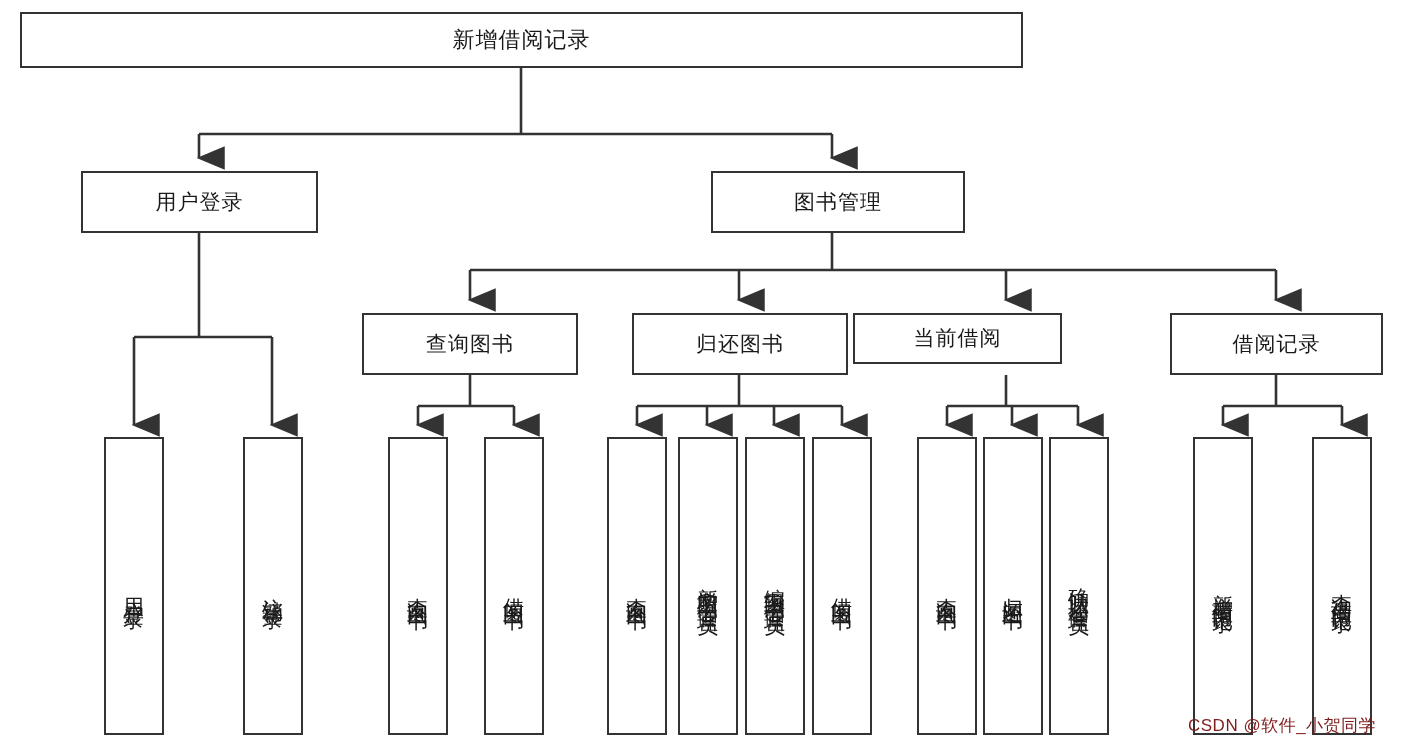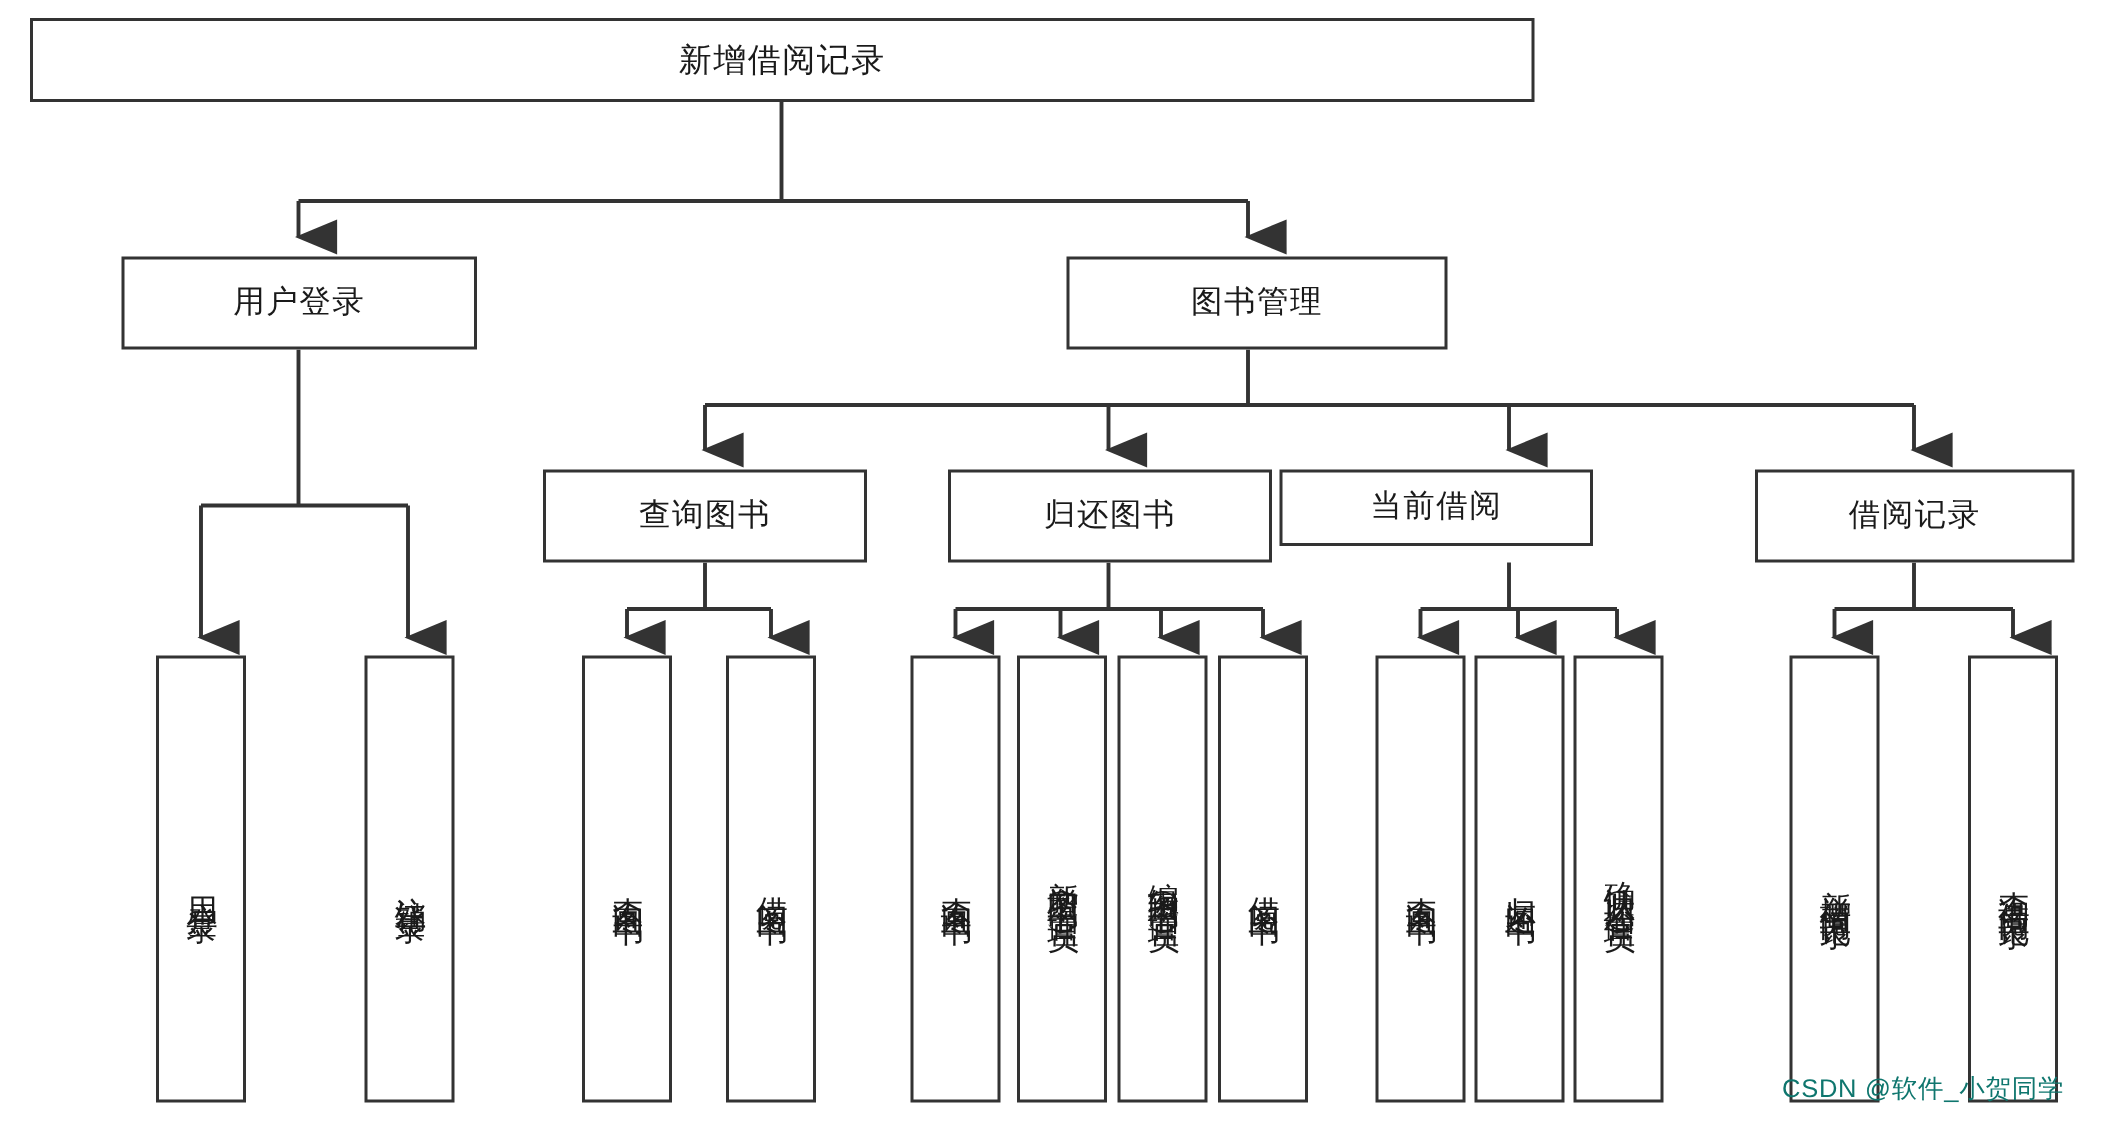--- a/index.html
+++ b/index.html
@@ -57,21 +57,21 @@
     padding-top: 6px;
   }
   .node.root {
     font-size: 22px;
   }
   .watermark {
     position: absolute;
     left: 1188px;
     top: 714px;
     font-size: 17px;
-    color: #0f766e;
+    color: #7f1d1d;
     white-space: nowrap;
     letter-spacing: 0.5px;
   }
 </style>
 </head>
 <body>
 
 <div id="diagram-root">
 
   <svg class="connectors" viewBox="0 0 1405 747" xmlns="http://www.w3.org/2000/svg">

